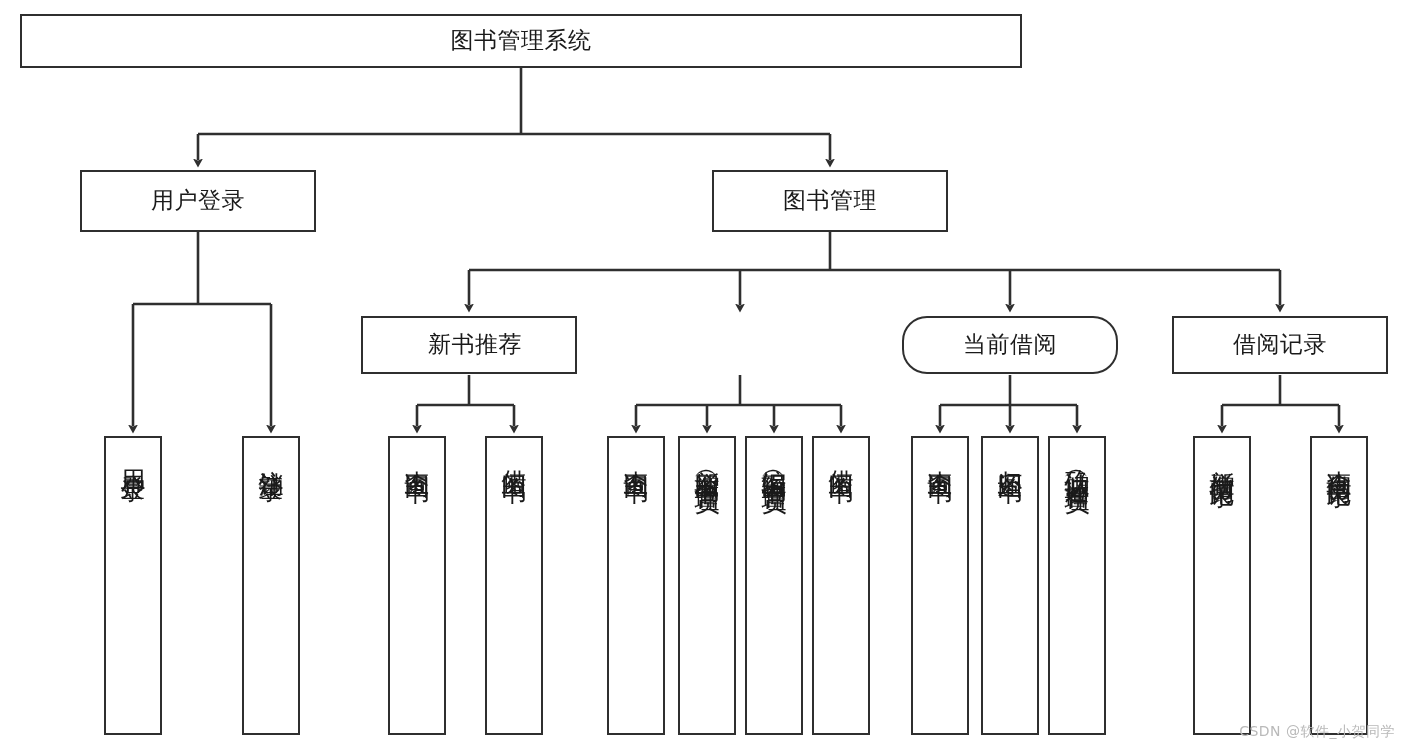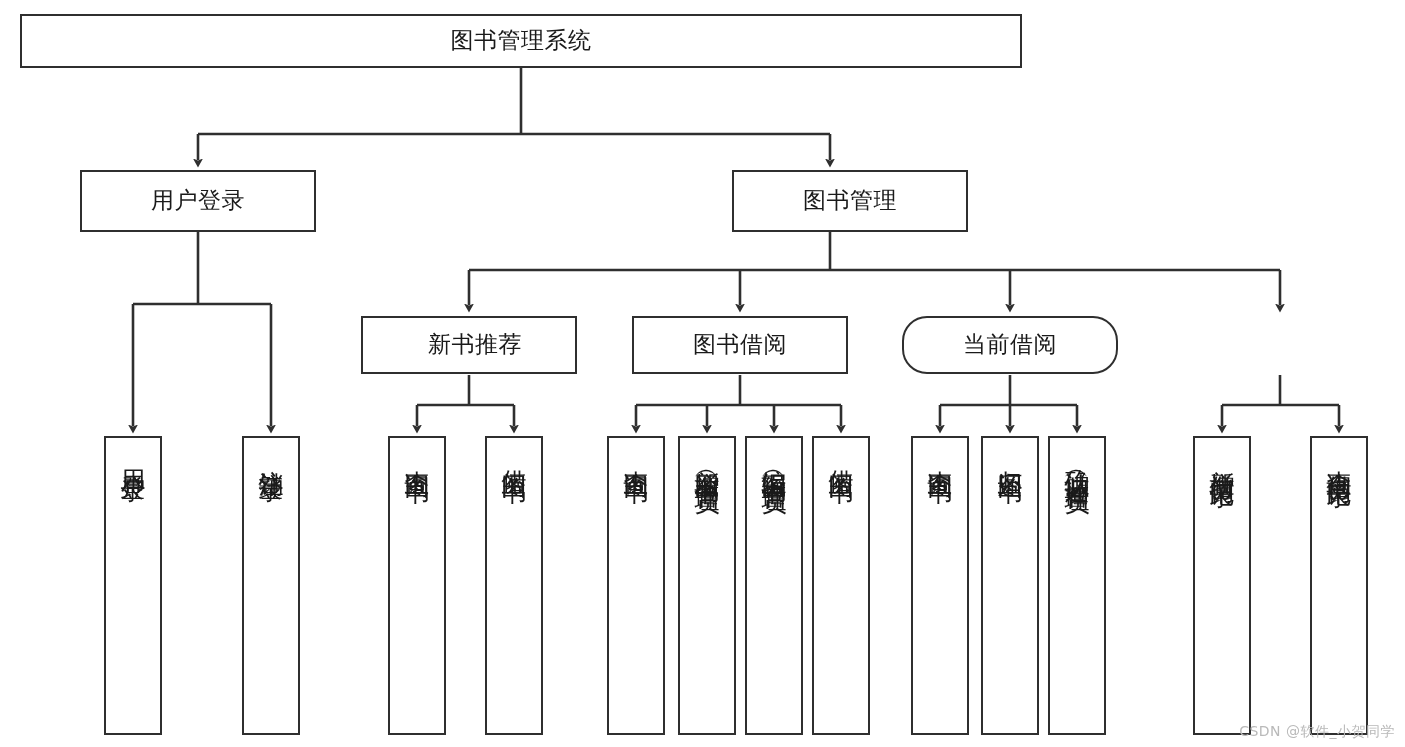--- a/index.html
+++ b/index.html
@@ -131,36 +131,36 @@
   </svg>
 
   <div class="node root horiz" style="left:20px; top:14px; width:1002px; height:54px;">
     <span class="node-label">图书管理系统</span>
   </div>
 
   <div class="node horiz" style="left:80px; top:170px; width:236px; height:62px;">
     <span class="node-label">用户登录</span>
   </div>
 
-  <div class="node horiz" style="left:712px; top:170px; width:236px; height:62px;margin-left:20px;">
+  <div class="node horiz" style="left:712px; top:170px; width:236px; height:62px;">
     <span class="node-label">图书管理</span>
   </div>
 
   <div class="node horiz" style="left:361px; top:316px; width:216px; height:58px;padding-left:12px;">
     <span class="node-label">新书推荐</span>
   </div>
 
-  <div class="node horiz" style="left:632px; top:316px; width:216px; height:58px;">
-    <span class="node-label">图书借阅</span>
-  </div>
 
   <div class="node horiz" style="left:902px; top:316px; width:216px; height:58px;border-radius:25px;">
     <span class="node-label">当前借阅</span>
   </div>
 
+  <div class="node horiz" style="left:1172px; top:316px; width:216px; height:58px;">
+    <span class="node-label">借阅记录</span>
+  </div>
 
   <div class="node vert" style="left:104px; top:436px; width:58px; height:299px;">
     <span class="node-label">用户登录</span>
   </div>
 
   <div class="node vert" style="left:242px; top:436px; width:58px; height:299px;">
     <span class="node-label">注销登录</span>
   </div>
 
   <div class="node vert" style="left:388px; top:436px; width:58px; height:299px;">

